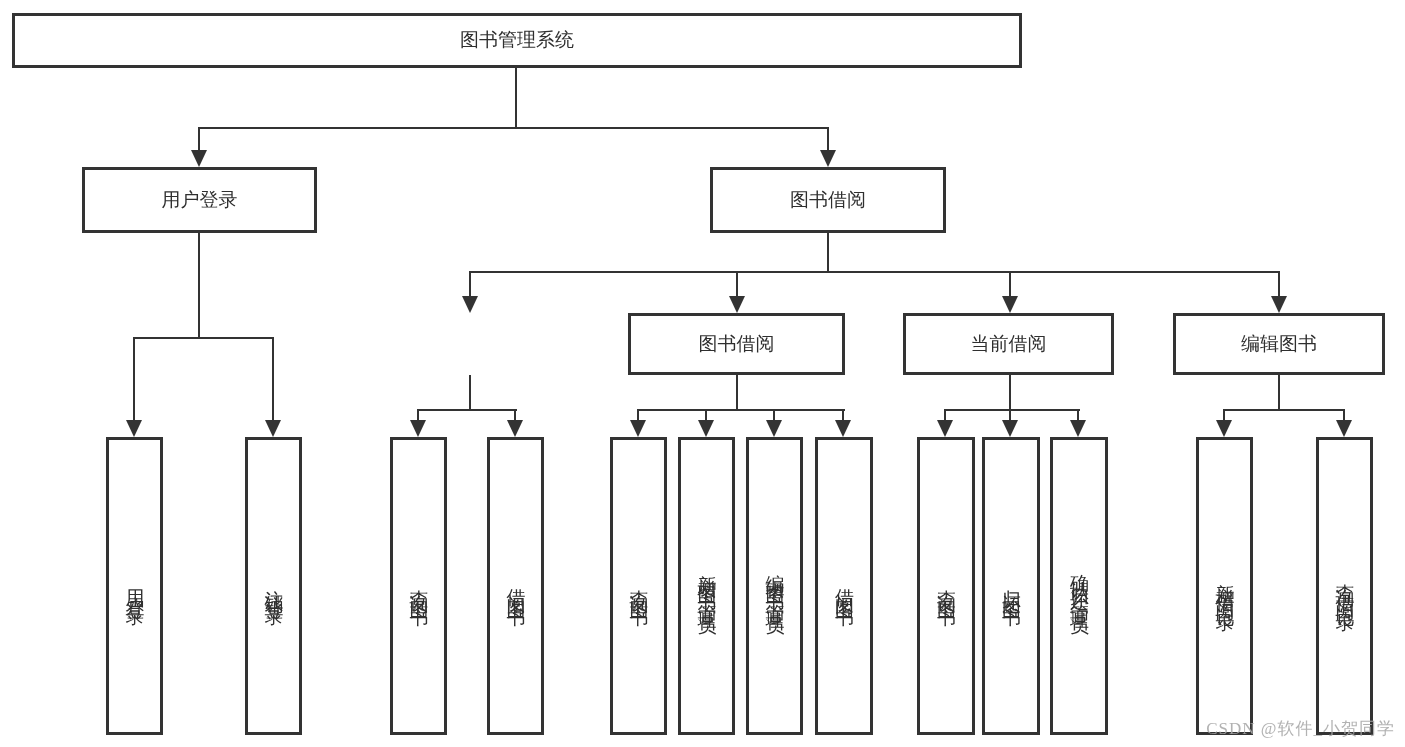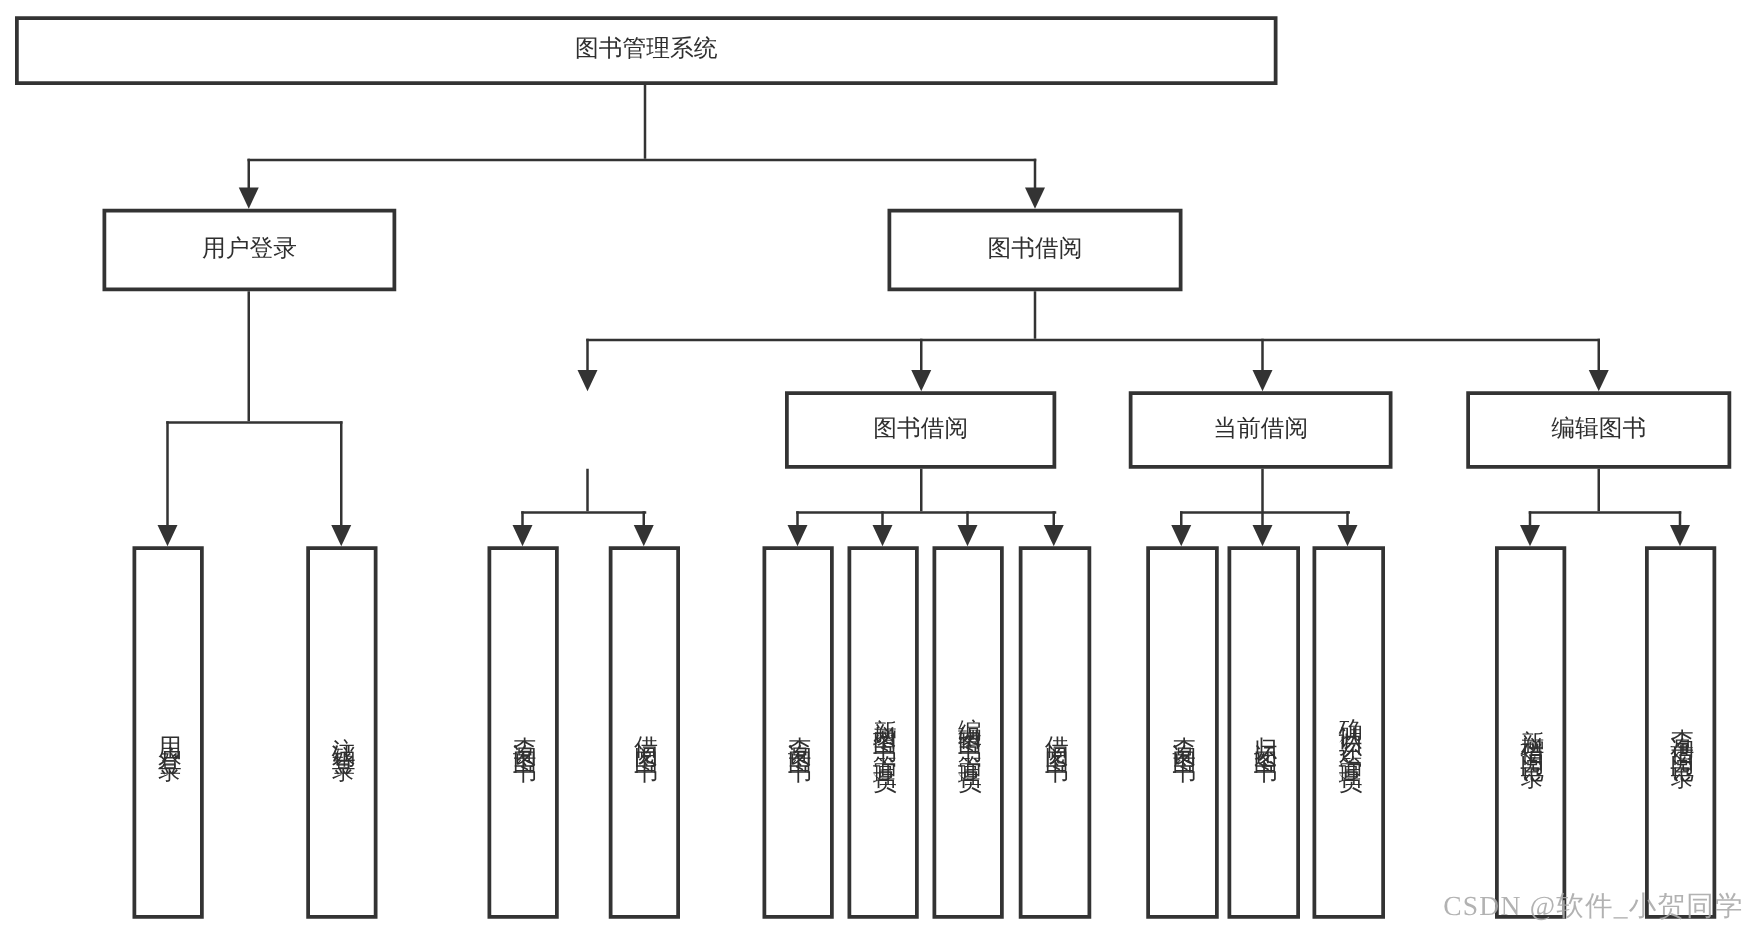--- a/index.html
+++ b/index.html
@@ -36,21 +36,21 @@
   .arrow{
     position:absolute;
     width:0;height:0;
     border-left:8px solid transparent;
     border-right:8px solid transparent;
     border-top:17px solid #333333;
   }
   .watermark{
     position:absolute;
     right:10px;bottom:7px;
-    font-size:22px;
+    font-size:17px;
     color:rgba(170,170,170,0.9);
     letter-spacing:1px;
     z-index:5;
     white-space:nowrap;
   }
 </style>
 </head>
 <body>
 
 <div class="canvas">

